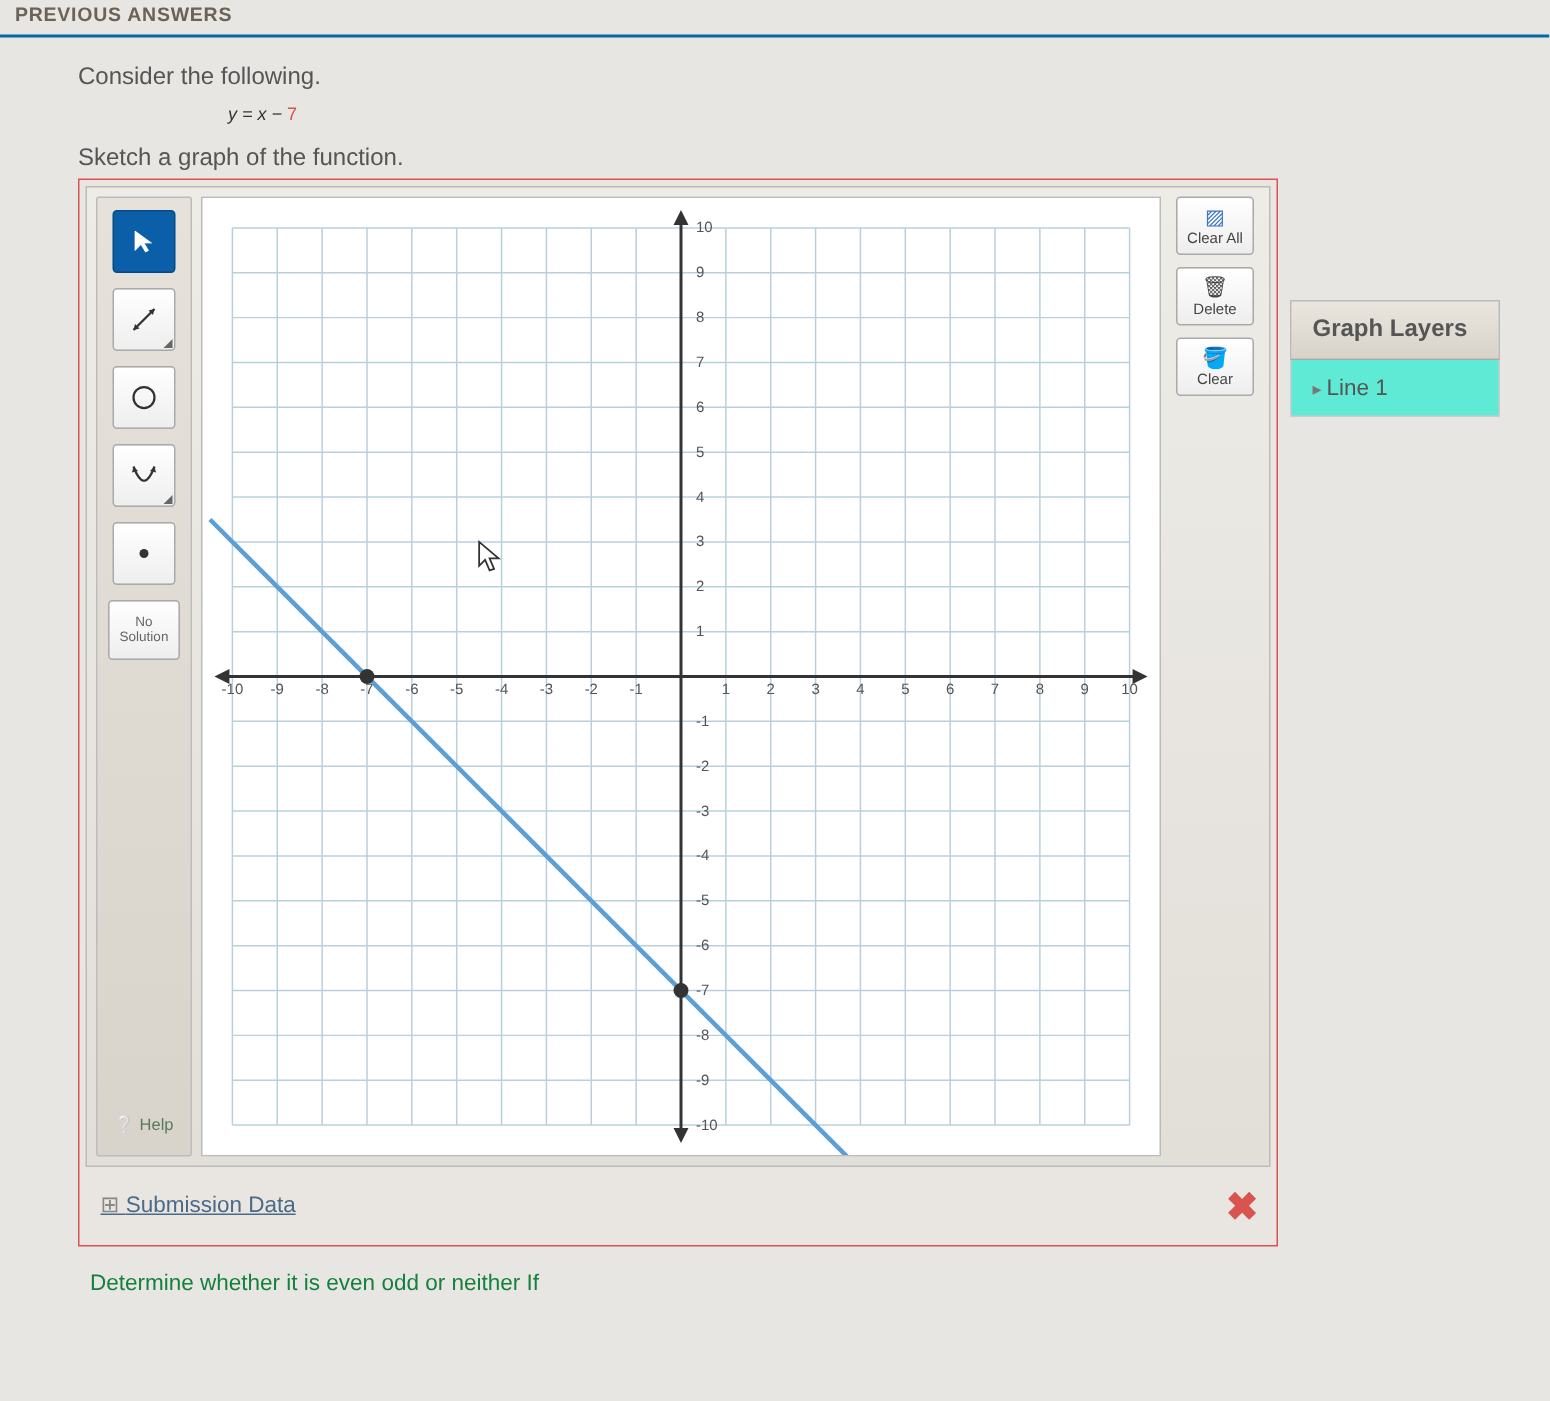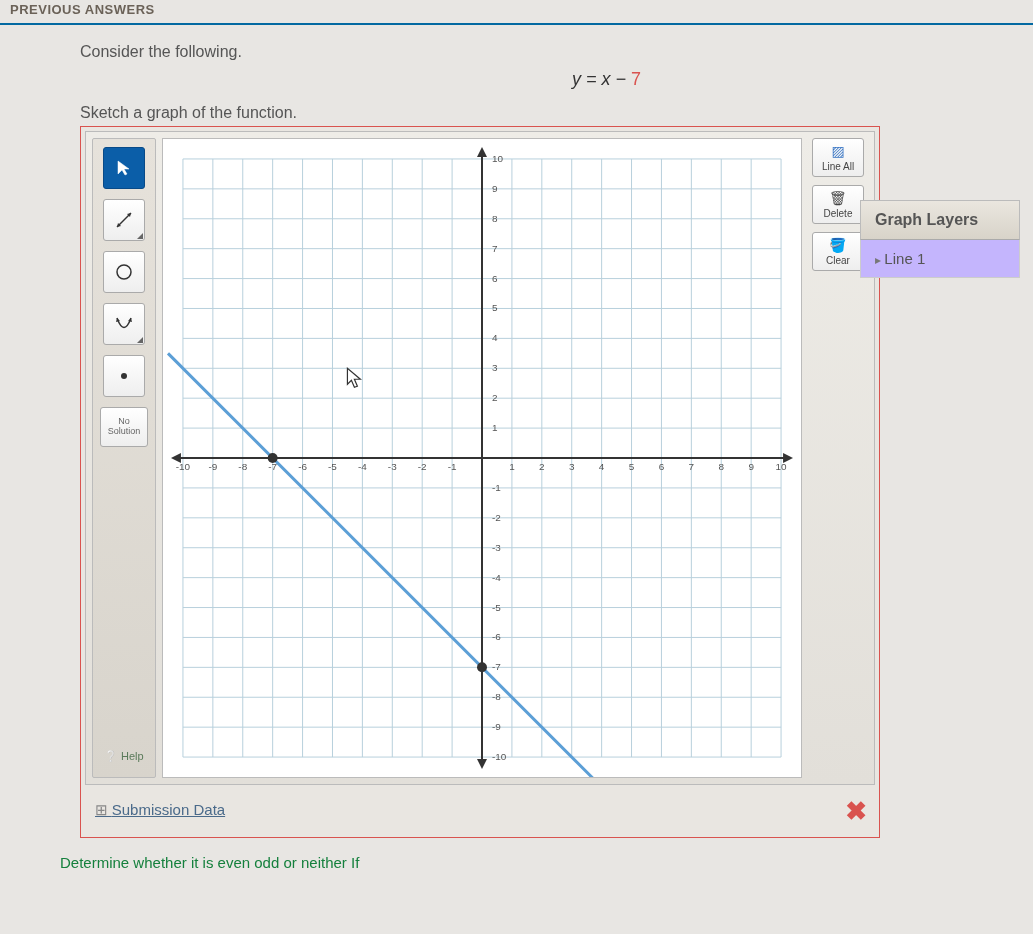--- a/index.html
+++ b/index.html
@@ -13,36 +13,35 @@
   }
   .top-cut {
     border-bottom: 2px solid #0369a1;
     padding: 2px 10px 6px 10px;
     color: #6b6258;
     font-size: 13px;
     letter-spacing: 0.5px;
     font-weight: bold;
   }
   .main-column {
-    padding: 18px 0 0 80px;
+    padding: 18px 0 0 52px;
     position: relative;
     width: 100%;
   }
   .prompt-line {
     font-size: 16px;
     color: #555;
     margin-bottom: 8px;
   }
   .equation {
-    font-size: 18px;
+    font-size: 12px;
     font-style: italic;
     margin-left: 100px;
     margin-bottom: 14px;
     color: #333;
-    text-align: center;
   }
   .equation .var { font-style: italic; }
   .equation .num { color: #d9534f; font-style: normal; }
   .instruction {
     font-size: 16px;
     color: #555;
     margin-bottom: 4px;
     margin-top: 10px;
   }
   .answer-box {
@@ -160,33 +159,33 @@
     right: 12px;
     bottom: 10px;
     color: #d9534f;
     font-size: 26px;
     font-weight: bold;
   }
   .layers-panel {
     position: absolute;
     left: 860px;
     top: 175px;
-    width: 160px;
+    width: 140px;
   }
   .layers-header {
     background: linear-gradient(#eae6df,#d8d3c9);
     border: 1px solid #bbb;
     border-bottom: 1px solid #aaa;
     padding: 10px 14px;
     font-size: 16px;
     font-weight: bold;
     color: #555;
   }
   .layer-item {
-    background: #c4b5fd;
+    background: #5eead4;
     border: 1px solid #ccc;
     border-top: none;
     padding: 10px 14px;
     font-size: 15px;
     color: #555;
     cursor: pointer;
   }
   .layer-item::before { content:"▸  "; color:#777; font-size:12px; }
   .next-q {
     margin: 16px 0 0 60px;
@@ -351,21 +350,21 @@
               <line x1="5" y1="215" x2="440" y2="650" class="user-line"></line>
               <circle cx="110" cy="320" r="5" class="user-point"></circle>
               <circle cx="320" cy="530" r="5" class="user-point"></circle>
               <path d="M185 230 l0 16 l4 -4 l3 7 l3 -1 l-3 -7 l6 0 z" class="cursor-arrow" fill="#fff"></path>
             </svg>
         </div>
 
         <div class="right-toolbar">
           <div class="right-btn">
             <span class="glyph" style="color:#3a76c4;">▨</span>
-            <span>Line All</span>
+            <span>Clear All</span>
           </div>
           <div class="right-btn">
             <span class="glyph">🗑</span>
             <span>Delete</span>
           </div>
           <div class="right-btn">
             <span class="glyph" style="color:#3a76c4;">🪣</span>
             <span>Clear</span>
           </div>
         </div>

